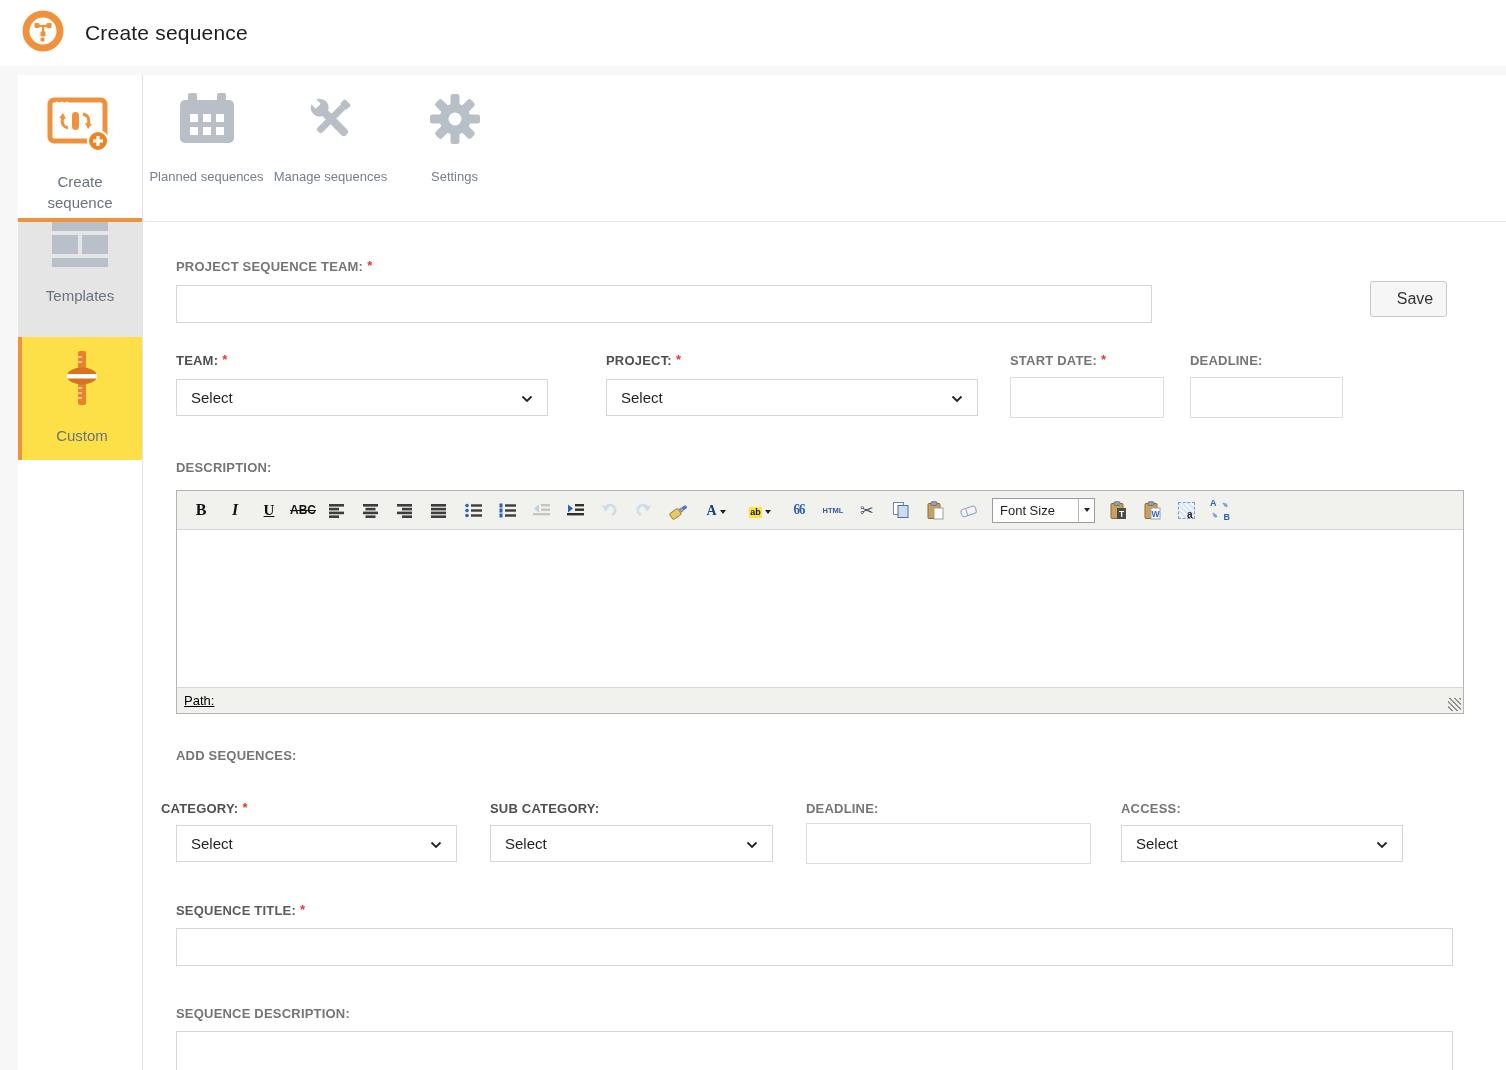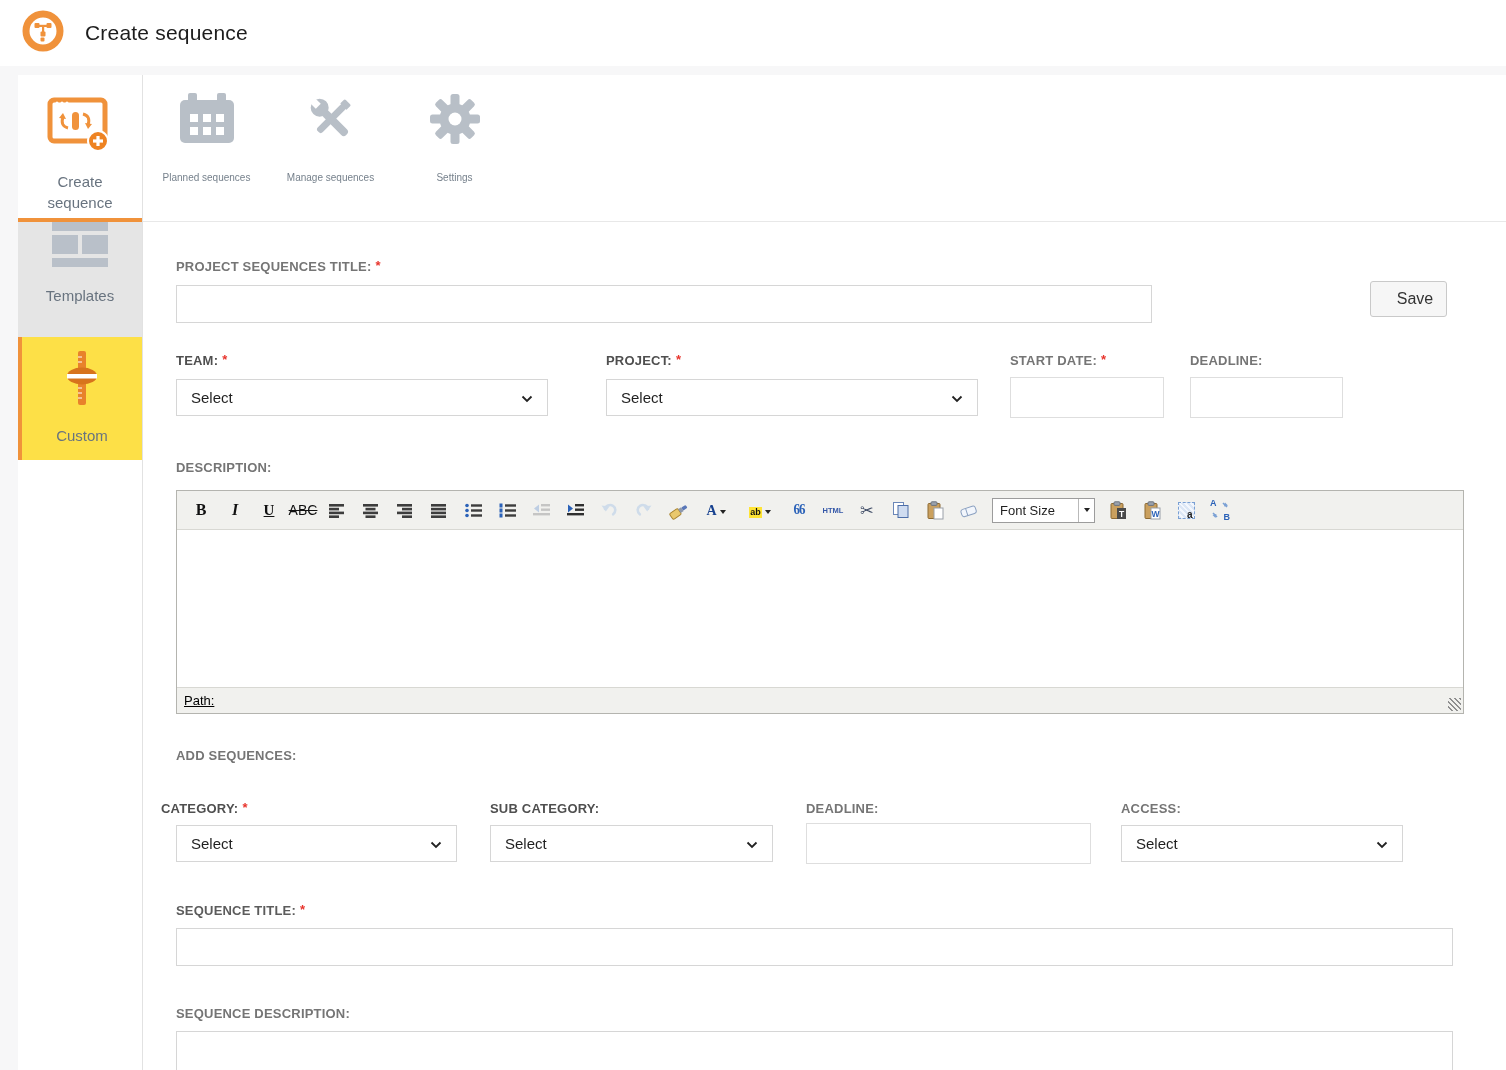--- a/index.html
+++ b/index.html
@@ -20,21 +20,21 @@
               color:#68737f; font-size:15px; line-height:21px; text-align:center; }
   .tab-create { height:147px; padding-top:21px; border-bottom:4px solid #F0923B; background:#fff; }
   .tab-templates { height:115px; background:#e5e5e5;text-align:center; }
   .tab-custom { height:123px; padding-top:13px; background:#fde047; border-left:4px solid #F0923B; }
   .side-label { margin-top:12px; width:100px; }
 
   
   .content { flex:1; background:#fff; display:flex; flex-direction:column; }
   .topnav { height:147px; border-bottom:1px solid #e8e8e8; display:flex; padding-left:6px; }
   .nav-item { width:115px; margin-right:9px; display:flex; flex-direction:column; align-items:center;
-              padding-top:18px; cursor:pointer; color:#76818c; font-size:10px; line-height:21px; text-align:center; }
+              padding-top:18px; cursor:pointer; color:#76818c; font-size:13px; line-height:21px; text-align:center; }
   .nav-item .nav-label { margin-top:15px; }
 
   
   .form { position:relative; flex:1; }
   .lbl { position:absolute; font-size:13px; font-weight:700; color:#757575; letter-spacing:.2px; white-space:nowrap; }
   .req { color:#e8342c; margin-left:4px; font-size:13px; position:relative; top:-1px; }
   .txt { position:absolute; border:1px solid #d6d6d6; background:#fff; font-size:15px; color:#222;
          padding:0 10px; font-family:inherit; }
   .sel { position:absolute; border:1px solid #d6d6d6; background:#fff; display:flex; align-items:center;
          padding:0 14px; font-size:15px; color:#1f1f1f; cursor:pointer; }
@@ -47,21 +47,21 @@
             border:1px solid #b4b4af; display:flex; flex-direction:column; }
   .toolbar { height:39px; background:#f1f1ee; border-bottom:1px solid #d8d8d3; display:flex;
              align-items:center; gap:12px; padding-left:13px; flex:0 0 39px; }
   .tb { width:22px; height:24px; display:flex; align-items:center; justify-content:center;
         cursor:pointer; position:relative; flex:0 0 auto; }
   .tb.wide { width:32px; }
   .dis { opacity:.6; }
   .g-bold { font-family:"Liberation Serif","DejaVu Serif",serif; font-weight:700; font-size:16px; color:#111; }
   .g-italic { font-family:"Liberation Serif","DejaVu Serif",serif; font-style:italic; font-weight:700; font-size:16px; color:#111; }
   .g-under { font-family:"Liberation Serif","DejaVu Serif",serif; font-weight:700; font-size:15px; text-decoration:underline; color:#111; }
-  .g-strike { font-size:14px; font-weight:400; text-decoration:line-through; color:#111; letter-spacing:0; }
+  .g-strike { font-size:12px; font-weight:700; text-decoration:line-through; color:#111; letter-spacing:0; }
   .g-quote { font-family:"Liberation Serif","DejaVu Serif",serif; font-weight:700; font-size:13px;
              color:#2b62b8; letter-spacing:-1px; transform:scaleY(1.1); }
   .g-html { font-size:7.5px; font-weight:700; color:#3558a8; letter-spacing:0; }
   .g-cut { font-size:16px; color:#3f4c66; }
   .color-combo { display:flex; align-items:flex-start; }
   .colA { font-family:"Liberation Serif","DejaVu Serif",serif; font-weight:700; font-size:14px; color:#17418f;
           line-height:13px; display:inline-block; }
   .colbar { width:15px; height:4px; background:#9f9f9f; margin-top:1px; }
   .hl { font-size:9px; font-weight:700; background:#ffe435; color:#111; padding:0 1px; line-height:11px; display:inline-block; }
   .caret { width:0; height:0; border-left:3.5px solid transparent; border-right:3.5px solid transparent;
@@ -224,21 +224,21 @@
             <circle cx="26" cy="26" r="6.5" fill="#fff"></circle>
           </svg>
         </span>
         <span class="nav-label">Settings</span>
       </div>
     </div>
 
     <div class="form">
 
       <div class="lbl" style="left:33px; top:37px;">
-        <span>PROJECT SEQUENCES TITLE:</span><span class="req">*</span>
+        <span>PROJECT SEQUENCE TEAM:</span><span class="req">*</span>
       </div>
       <input class="txt" style="left: 33px; top: 63px; width: 976px; height: 38px;" type="text" value="">
 
       <button class="savebtn" style="left:1227px; top:59px;padding-left:13px;">Save</button>
 
       <div class="lbl" style="left:33px; top:131px; color:#4f4f4f;">
         <span>TEAM:</span><span class="req">*</span>
       </div>
       <div class="sel" style="left:33px; top:157px; width:372px; height:37px;">
         <span class="sel-text">Select</span>

